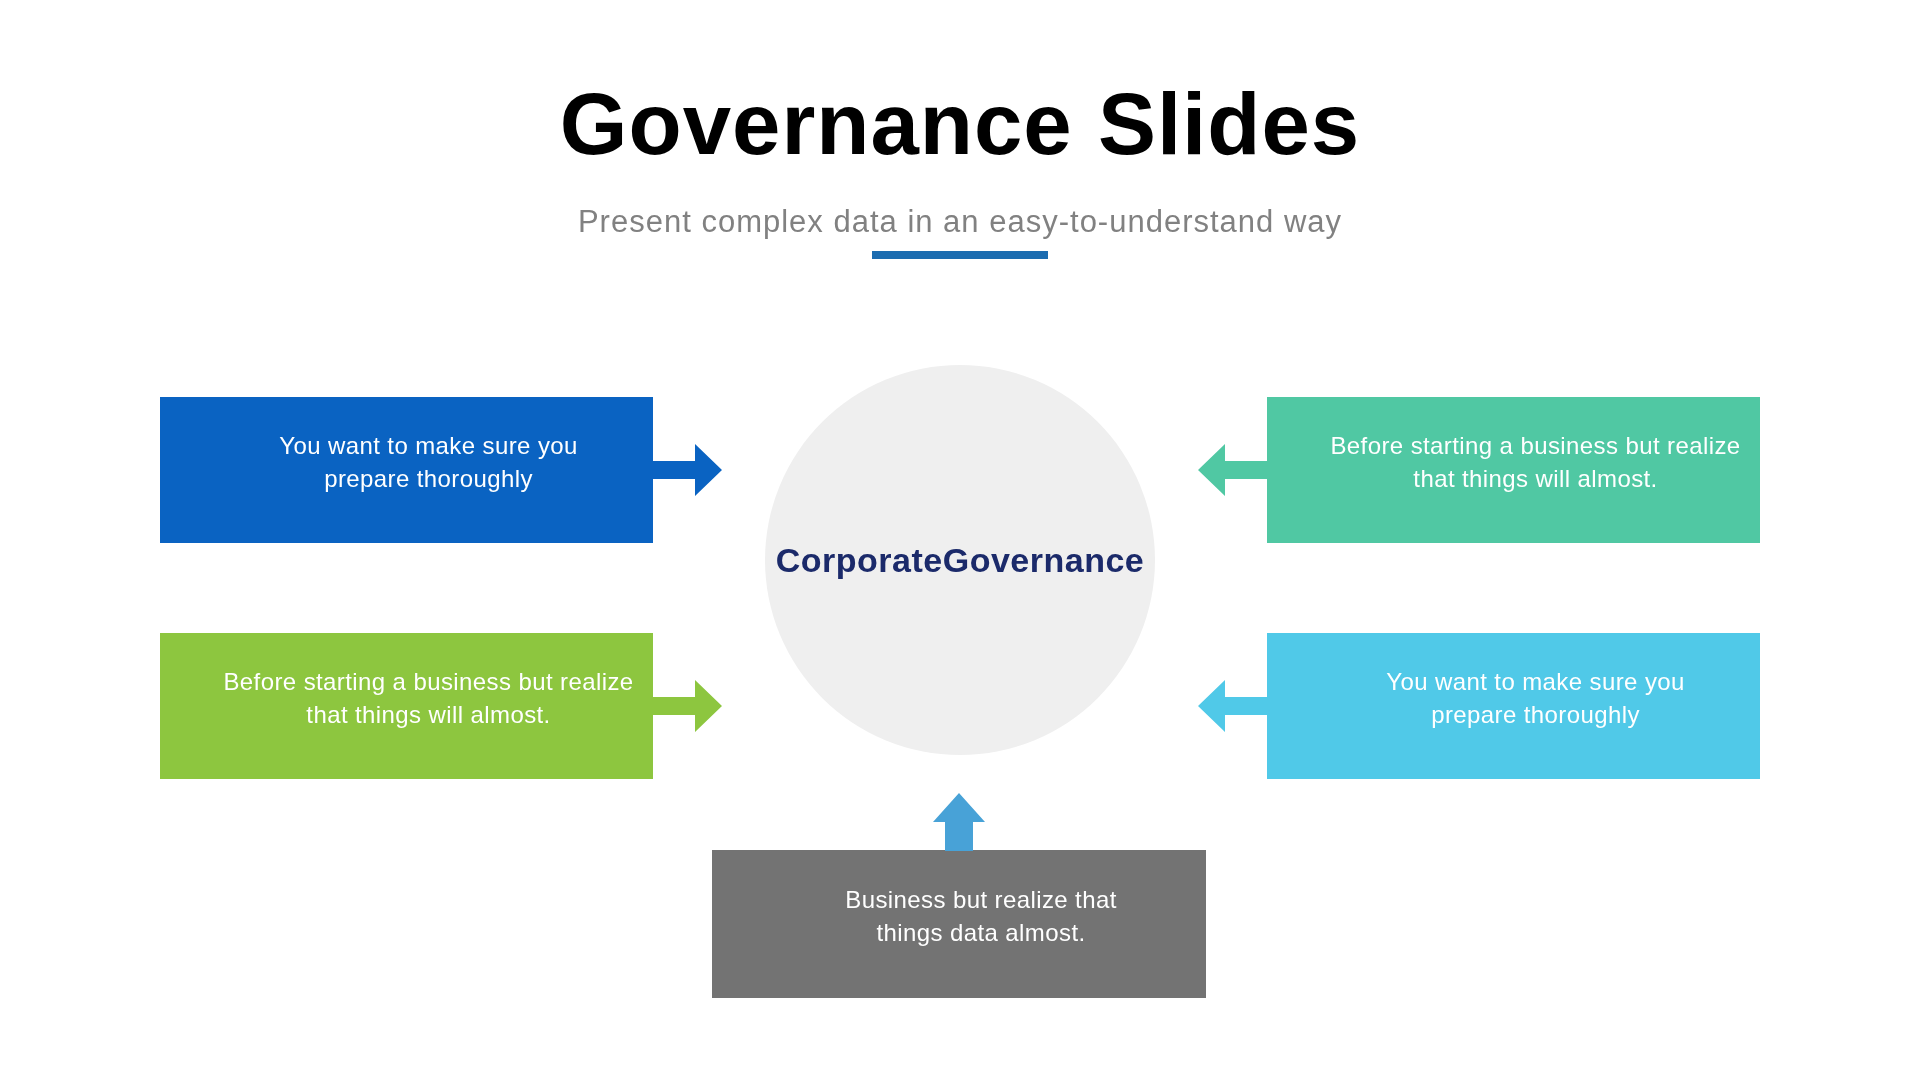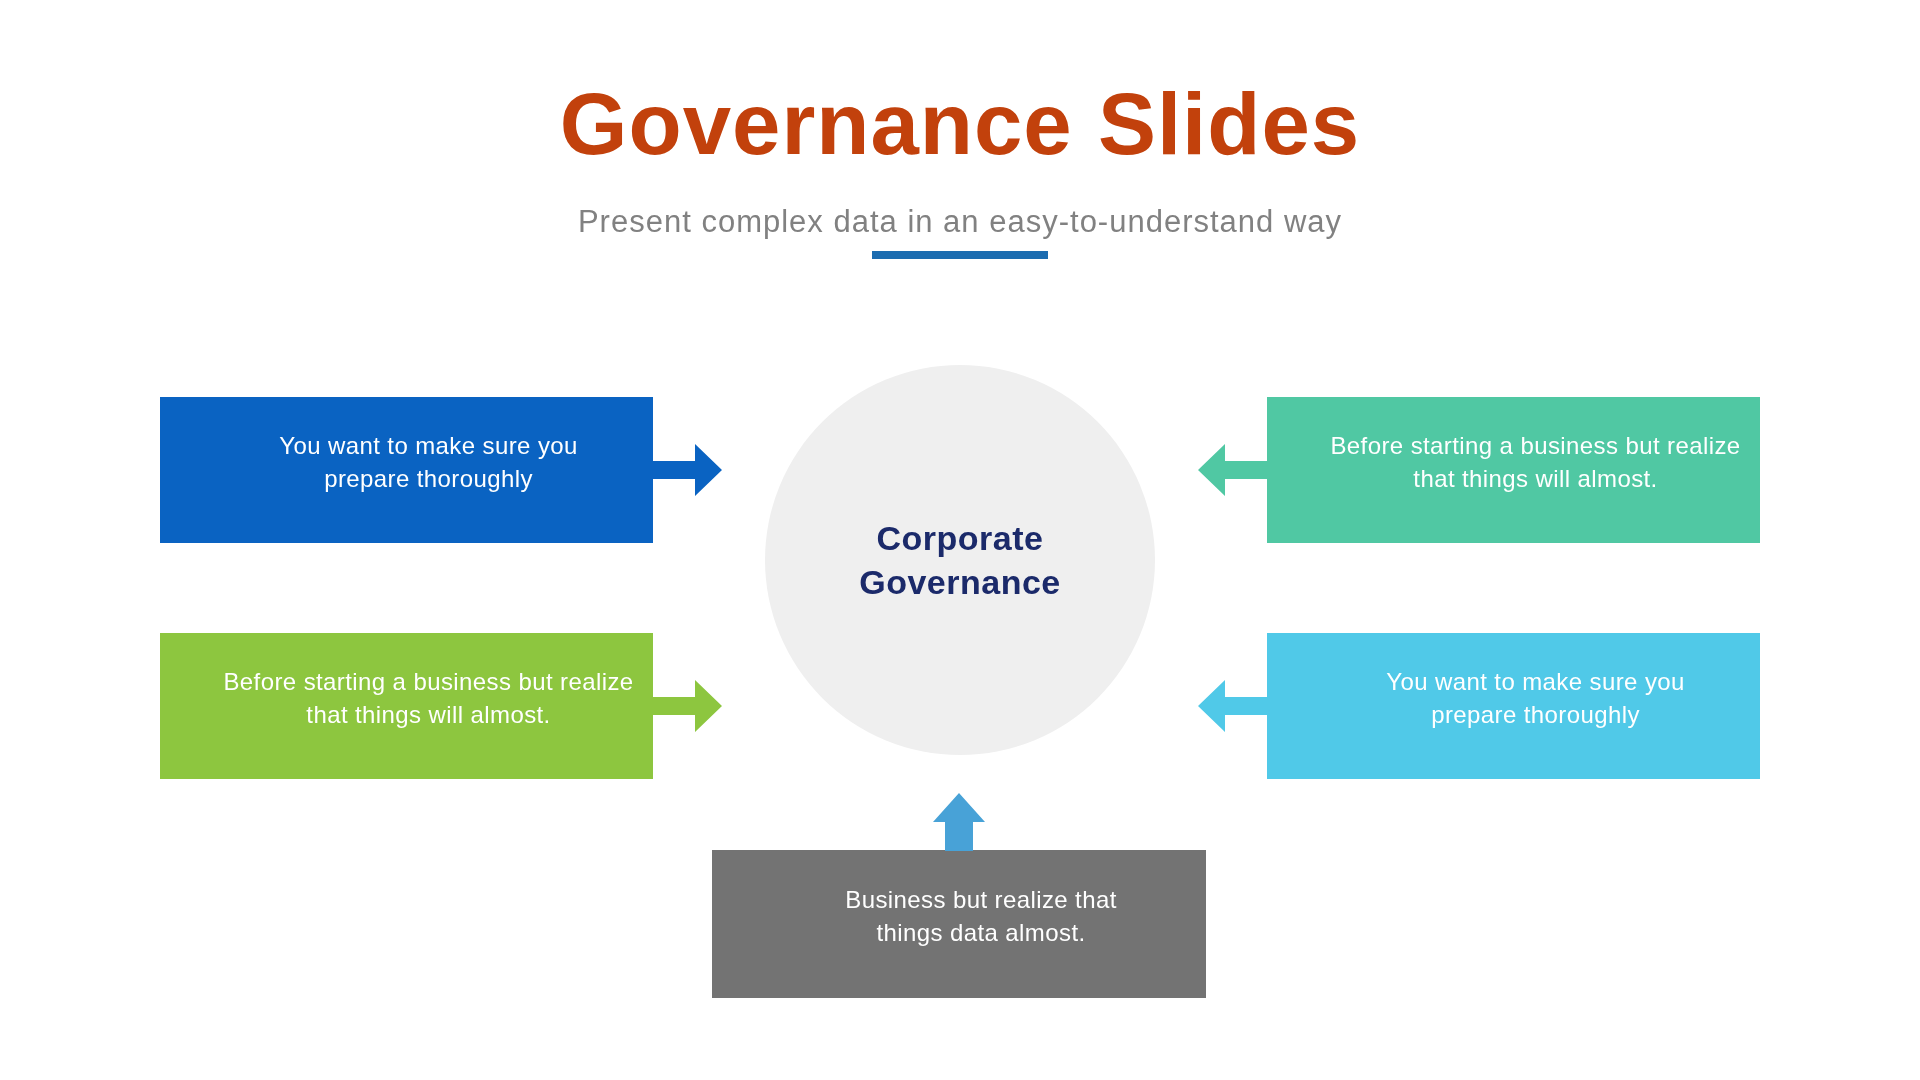--- a/index.html
+++ b/index.html
@@ -3,33 +3,33 @@
 <meta charset="utf-8">
 <style>
   html,body{margin:0;padding:0;background:#ffffff;}
   #canvas{
     position:relative;width:1920px;height:1080px;background:#ffffff;overflow:hidden;
     font-family:"Liberation Sans","DejaVu Sans",sans-serif;
   }
   
   .title{
     position:absolute;left:0;top:74px;width:1920px;text-align:center;
-    font-size:87px;font-weight:700;letter-spacing:1px;color:#c2410c;
+    font-size:87px;font-weight:700;letter-spacing:1px;color:#000000;
   }
   .subtitle{
     position:absolute;left:0;top:204px;width:1920px;text-align:center;
     font-size:31px;font-weight:400;letter-spacing:1px;color:#818181;
   }
   .divider{
     position:absolute;left:872px;top:251px;width:176px;height:8px;background:#1B6CB0;
   }
   
   .circle{
     position:absolute;left:765px;top:365px;width:390px;height:390px;border-radius:50%;
-    background:#EFEFEF;display:flex;flex-direction:column;align-items:center;justify-content:center;
+    background:#EFEFEF;display:flex;align-items:center;justify-content:center;
   }
   .circle .c-line{
     display:block;font-size:34px;font-weight:700;color:#1B2A6A;line-height:44px;text-align:center;
     letter-spacing:.5px;
   }
   
   .callout{
     position:absolute;width:493px;height:146px;box-sizing:border-box;
     display:flex;flex-direction:column;align-items:center;justify-content:center;
     padding-bottom:16px;color:#ffffff;text-align:center;padding-left:44px;

